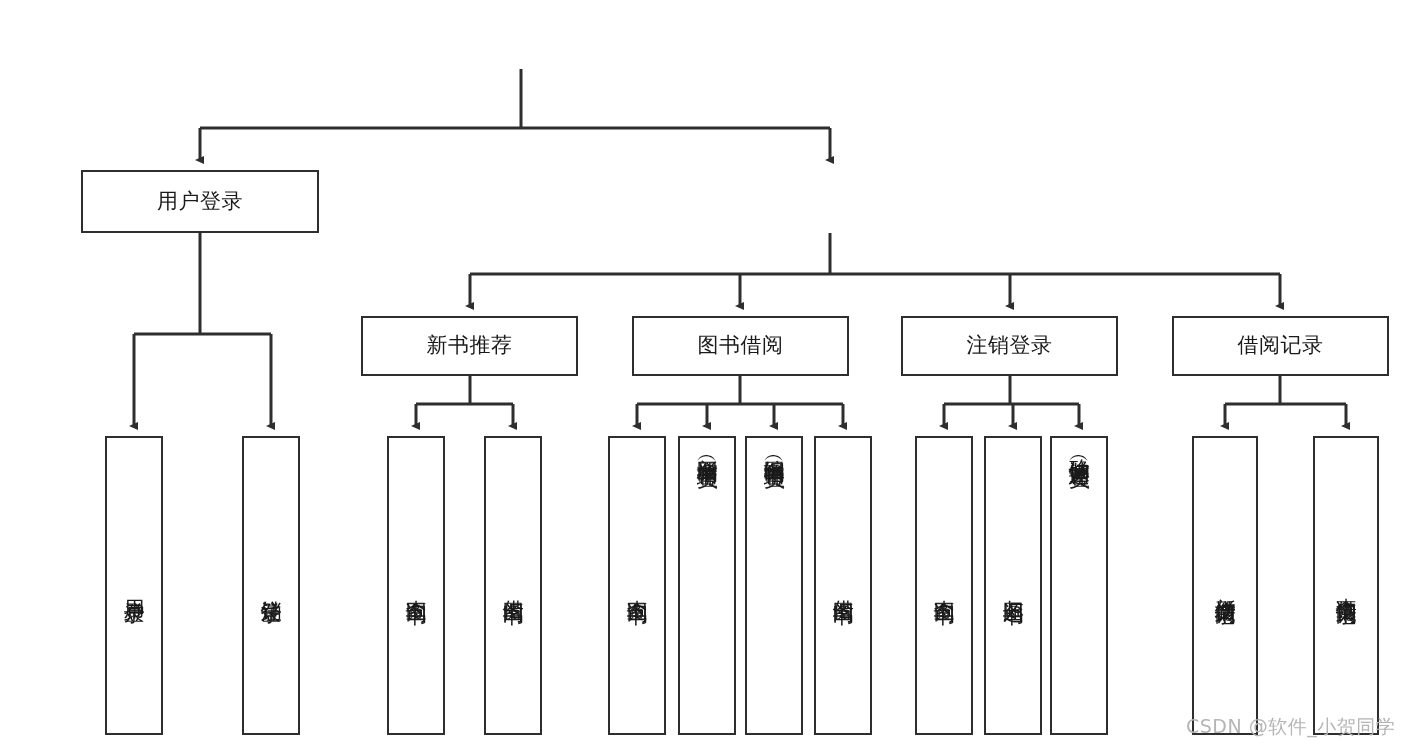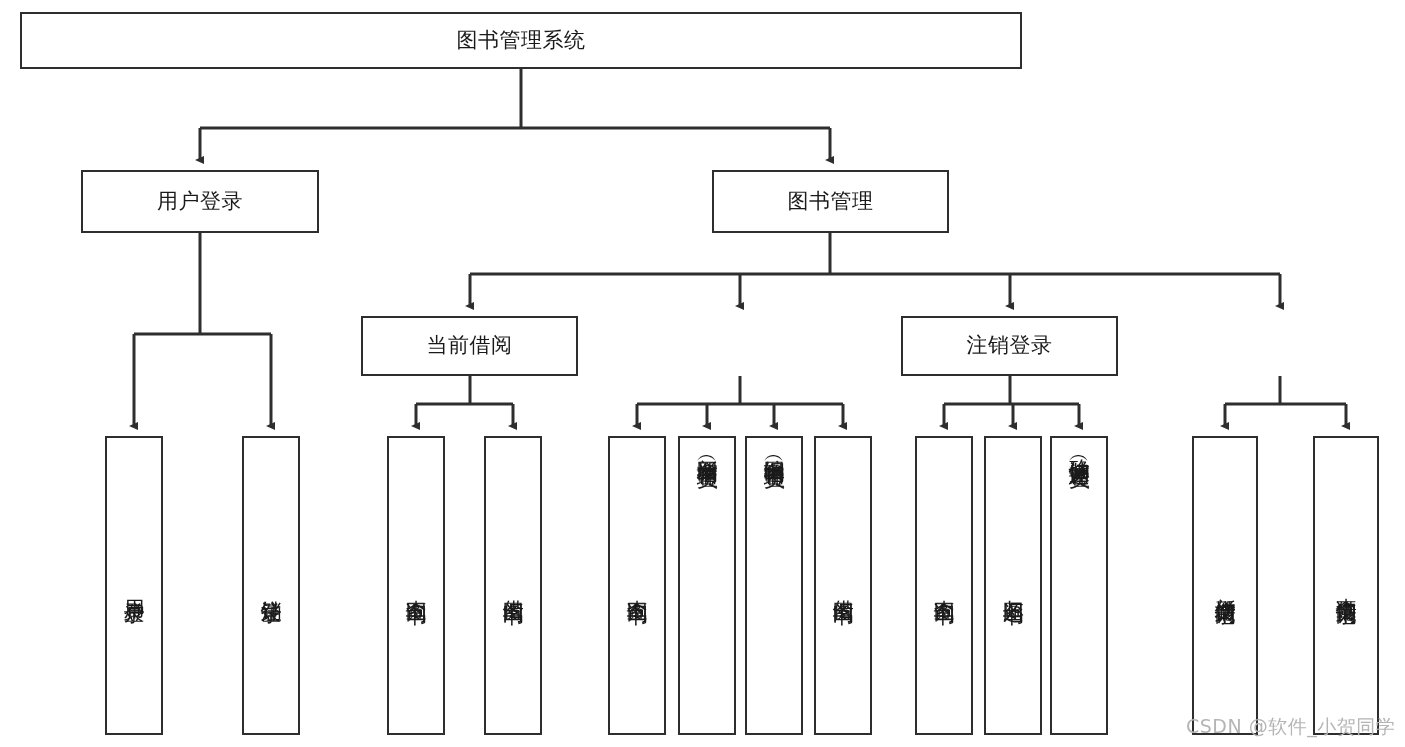--- a/index.html
+++ b/index.html
@@ -121,36 +121,36 @@
       <path d="M1013,404 L1013,426" marker-end="url(#arrow)"></path>
       <path d="M1079,404 L1079,426" marker-end="url(#arrow)"></path>
 
       <path d="M1280,376 L1280,404"></path>
       <path d="M1225,404 L1346,404"></path>
       <path d="M1225,404 L1225,426" marker-end="url(#arrow)"></path>
       <path d="M1346,404 L1346,426" marker-end="url(#arrow)"></path>
     </g>
   </svg>
 
-  <div class="node horiz" style="left:20px; top:12px; width:1002px; height:57px;">
-    <span class="node-label">图书管理系统</span>
-  </div>
 
   <div class="node horiz" style="left:81px; top:170px; width:238px; height:63px;">
     <span class="node-label">用户登录</span>
   </div>
-  <div class="node horiz" style="left:712px; top:170px; width:237px; height:63px;">
-    <span class="node-label">图书管理</span>
-  </div>
 
   <div class="node horiz" style="left:361px; top:316px; width:217px; height:60px;">
-    <span class="node-label">当前借阅</span>
+    <span class="node-label">新书推荐</span>
+  </div>
+  <div class="node horiz" style="left:632px; top:316px; width:217px; height:60px;">
+    <span class="node-label">图书借阅</span>
   </div>
   <div class="node horiz" style="left:901px; top:316px; width:217px; height:60px;">
     <span class="node-label">注销登录</span>
+  </div>
+  <div class="node horiz" style="left:1172px; top:316px; width:217px; height:60px;">
+    <span class="node-label">借阅记录</span>
   </div>
 
   <div class="node vert centered" style="left:105px; top:436px; width:58px; height:299px;">
     <span class="node-label">用户登录</span>
   </div>
   <div class="node vert centered" style="left:242px; top:436px; width:58px; height:299px;">
     <span class="node-label">注销登录</span>
   </div>
 
   <div class="node vert centered" style="left:387px; top:436px; width:58px; height:299px;">

